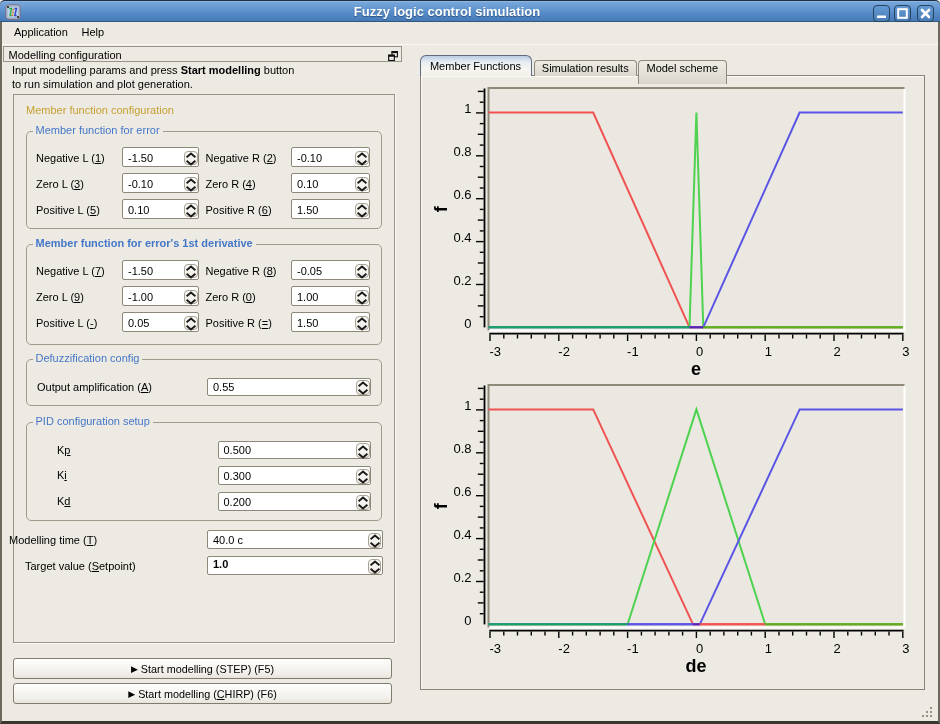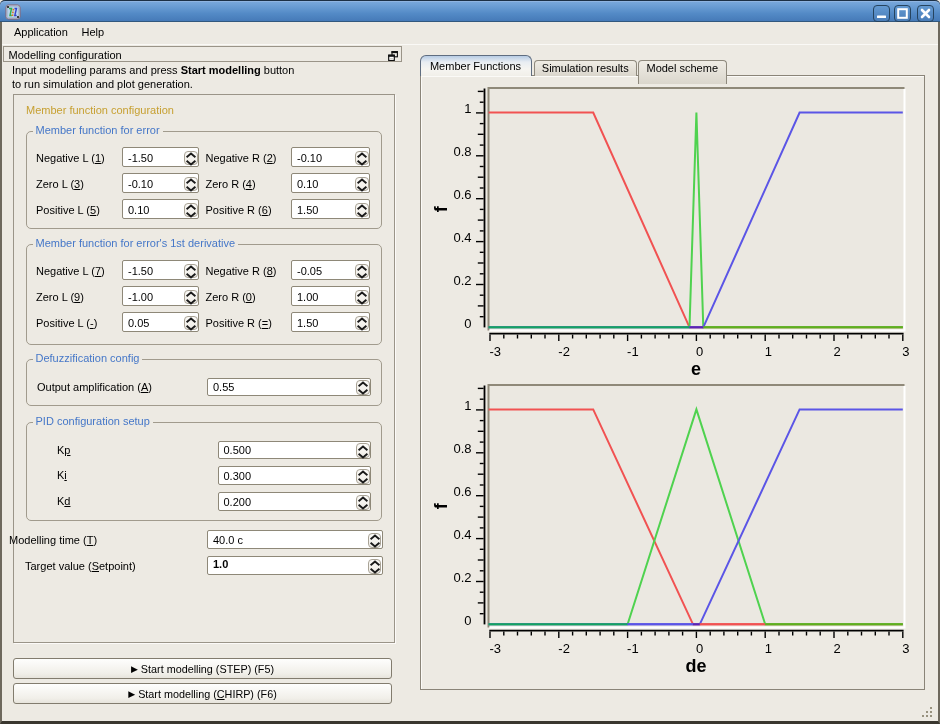--- a/index.html
+++ b/index.html
@@ -62,20 +62,21 @@
   <rect x="1" y="1" width="14" height="14" rx="2.5" fill="#b9d2ec" stroke="#93656e" stroke-width="1"></rect>
   <rect x="2.2" y="2.2" width="11.6" height="11.6" fill="none" stroke="#9fb6cf" stroke-width="1"></rect>
   <rect x="2" y="2" width="2" height="2" fill="#3c3f42"></rect>
       <rect x="12" y="12" width="2" height="2" fill="#3c3f42"></rect>
   <polyline points="4,4.5 6.5,4.5 5,11.5 6.8,11.5" fill="none" stroke="#2fae4e" stroke-width="1.4"></polyline>
   <polyline points="9.5,4.5 11.5,4.5 9.8,11.5 11.6,11.5" fill="none" stroke="#3344cc" stroke-width="1.4"></polyline>
   <rect x="7.5" y="4.8" width="1.6" height="1.6" fill="#e07820"></rect>
   <rect x="7.1" y="7.6" width="1.6" height="1.6" fill="#e07820"></rect>
   <rect x="6.7" y="10.4" width="1.6" height="1.6" fill="#e07820"></rect>
  </svg>
+ <div id="title">Fuzzy logic control simulation</div>
  <div class="wbtn" style="left:872.5px">
   <svg width="15" height="15" viewBox="0 0 15 15">
         <rect x="3" y="9.5" width="9" height="2.6" fill="#fff" rx="0.5"></rect>
       </svg></div>
  <div class="wbtn" style="left:894px">
   <svg width="15" height="15" viewBox="0 0 15 15">
         <rect x="3.2" y="3.2" width="8.6" height="8.6" fill="none" stroke="#fff" stroke-width="2"></rect>
       </svg></div>
  <div class="wbtn" style="left:916.5px">
   <svg width="15" height="15" viewBox="0 0 15 15">
@@ -156,21 +157,21 @@
 <div class="spin" style="left:291px;top:199px;width:79px;height:20px;">
     <span class="sv" style="top:3.7px;">1.50</span>
     <span class="cap" style="top:2.6500000000000004px;">
       <svg width="12" height="14" viewBox="0 0 12 14">
         <path d="M 1.6 5.3 L 6 1.6 L 10.4 5.3" fill="none" stroke="#1a1a1a" stroke-width="1.9"></path>
         <path d="M 1.6 8.7 L 6 12.4 L 10.4 8.7" fill="none" stroke="#1a1a1a" stroke-width="1.9"></path>
       </svg>
     </span>
   </div>
 <div class="grp" style="left:25.5px;top:243.5px;width:356.5px;height:101.10000000000002px;"></div>
-<div class="gt" style="left:32.5px;top:236.5px;">Member function for error's 1st derivative</div>
+<div class="gt" style="left:32.5px;top:236.5px;font-weight:bold;">Member function for error's 1st derivative</div>
 <div class="lab" style="left:36px;top:261.5px;">Negative L (<u>7</u>)</div>
 <div class="spin" style="left:122px;top:260px;width:77px;height:20px;">
     <span class="sv" style="top:3.7px;">-1.50</span>
     <span class="cap" style="top:2.6500000000000004px;">
       <svg width="12" height="14" viewBox="0 0 12 14">
         <path d="M 1.6 5.3 L 6 1.6 L 10.4 5.3" fill="none" stroke="#1a1a1a" stroke-width="1.9"></path>
         <path d="M 1.6 8.7 L 6 12.4 L 10.4 8.7" fill="none" stroke="#1a1a1a" stroke-width="1.9"></path>
       </svg>
     </span>
   </div>

